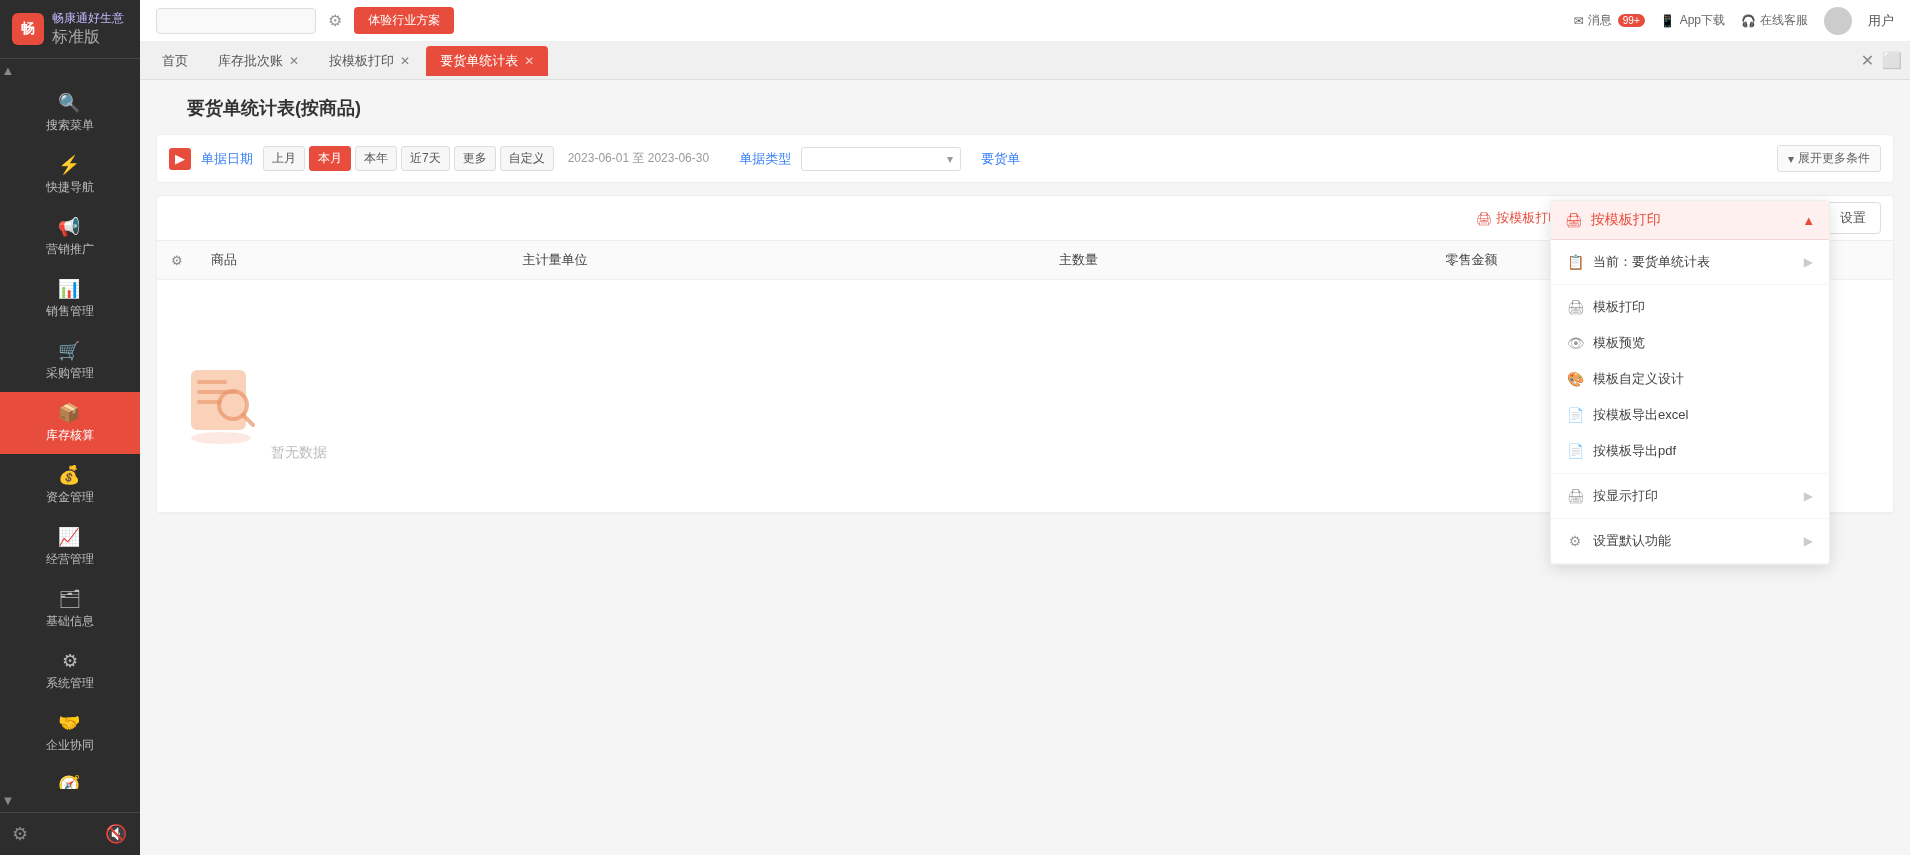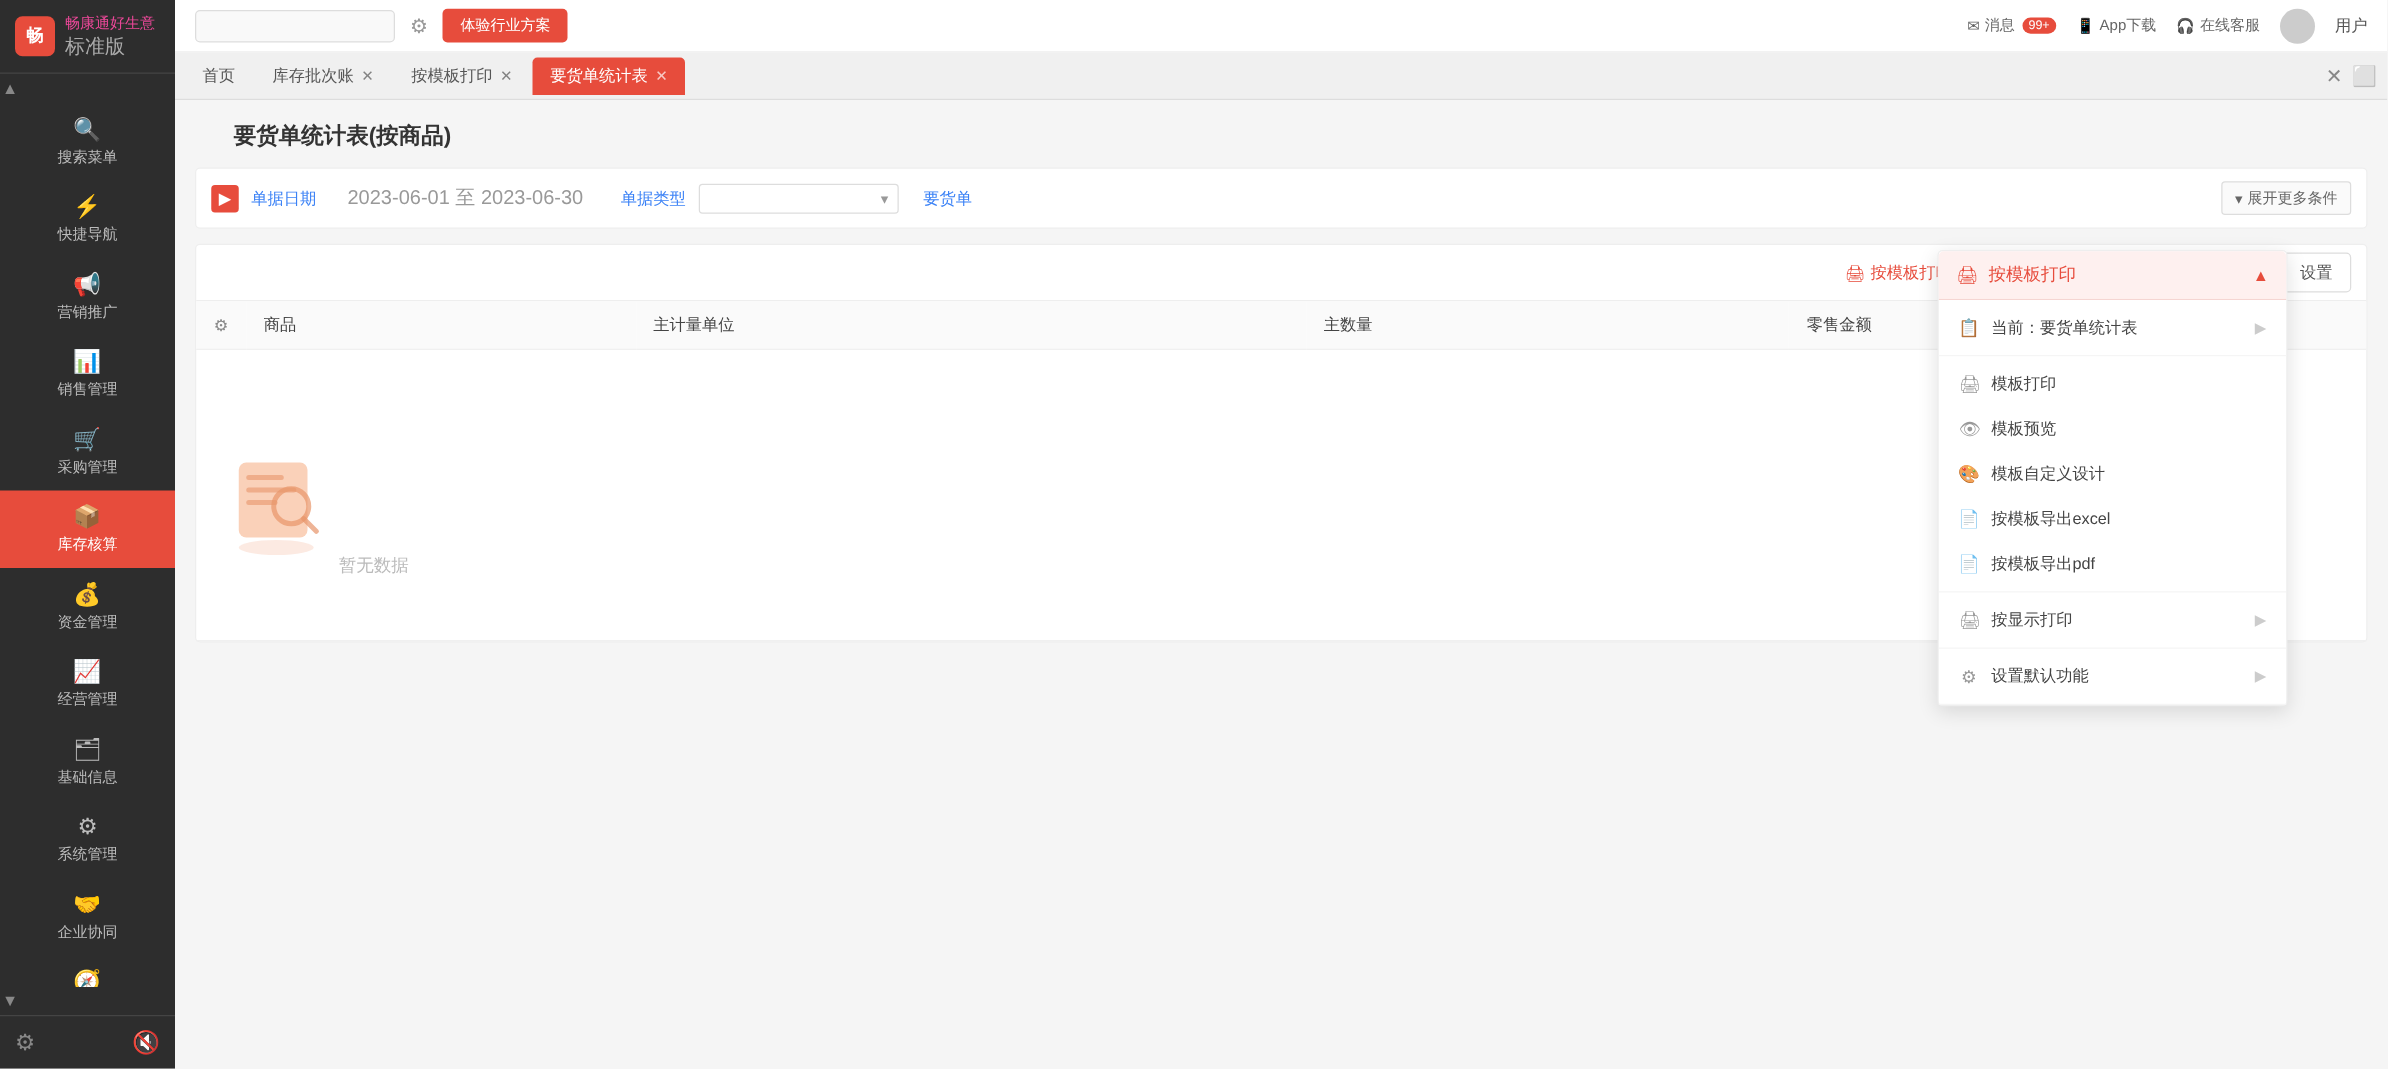--- a/index.html
+++ b/index.html
@@ -23,21 +23,21 @@
       border-bottom: 1px solid #444;
     }
     .sidebar-logo-icon {
       width: 32px; height: 32px;
       background: #e74c3c;
       border-radius: 6px;
       display: flex; align-items: center; justify-content: center;
       color: white; font-size: 14px; font-weight: bold;
       margin-right: 8px; flex-shrink: 0;
     }
-    .sidebar-logo-text { font-size: 12px; color: #ec4899; line-height: 1.4; }
+    .sidebar-logo-text { font-size: 12px; color: #c4b5fd; line-height: 1.4; }
     .sidebar-logo-sub { font-size: 16px; color: #aaa; }
     .sidebar-nav { flex: 1; overflow-y: auto; }
     .sidebar-nav::-webkit-scrollbar { width: 4px; }
     .sidebar-nav::-webkit-scrollbar-thumb { background: #555; }
     .nav-item {
       display: flex; flex-direction: column; align-items: center;
       padding: 10px 0;
       cursor: pointer;
       color: #bbb;
       font-size: 12px;
@@ -141,21 +141,21 @@
     }
     .filter-row { display: flex; align-items: center; gap: 10px; flex-wrap: wrap; }
     .filter-label { color: #3b82f6; font-size: 13px; white-space: nowrap; }
     .date-btns { display: flex; gap: 4px; align-items: center; }
     .date-btn {
       padding: 3px 8px; font-size: 12px;
       border: 1px solid #ddd; border-radius: 3px;
       background: #f7f7f7; cursor: pointer; color: #555;
     }
     .date-btn.active { background: #e74c3c; color: #fff; border-color: #e74c3c; }
-    .date-range { font-size: 16px; color: #999; margin-left: 15px; }
+    .date-range { font-size: 12px; color: #999; margin-left: 4px; }
     .filter-select {
       border: 1px solid #ddd; border-radius: 3px;
       padding: 4px 28px 4px 8px;
       font-size: 12px; color: #555;
       background: #fff; cursor: pointer;
       appearance: none; min-width: 160px;
       position: relative;
     }
     .select-wrapper { position: relative; display: inline-block; }
     .select-wrapper::after {
@@ -378,20 +378,28 @@
 
     <div class="page-title">要货单统计表(按商品)</div>
 
     <div class="filter-card">
       <div class="filter-row">
 
         <div style="background:#e74c3c; color:#fff; border-radius:3px; width:22px; height:22px; display:flex;align-items:center;justify-content:center; cursor:pointer; flex-shrink:0;">▶</div>
 
         <span class="filter-label">单据日期</span>
 
+        <div class="date-btns">
+          <button class="date-btn">上月</button>
+          <button class="date-btn active">本月</button>
+          <button class="date-btn">本年</button>
+          <button class="date-btn">近7天</button>
+          <button class="date-btn">更多</button>
+          <button class="date-btn">自定义</button>
+        </div>
         <span class="date-range">2023-06-01 至 2023-06-30</span>
 
         <span class="filter-label" style="margin-left:20px;">单据类型</span>
         <div class="select-wrapper">
           <select class="filter-select">
             <option></option>
           </select>
         </div>
 
         <span class="filter-label" style="margin-left:10px;">要货单</span>

